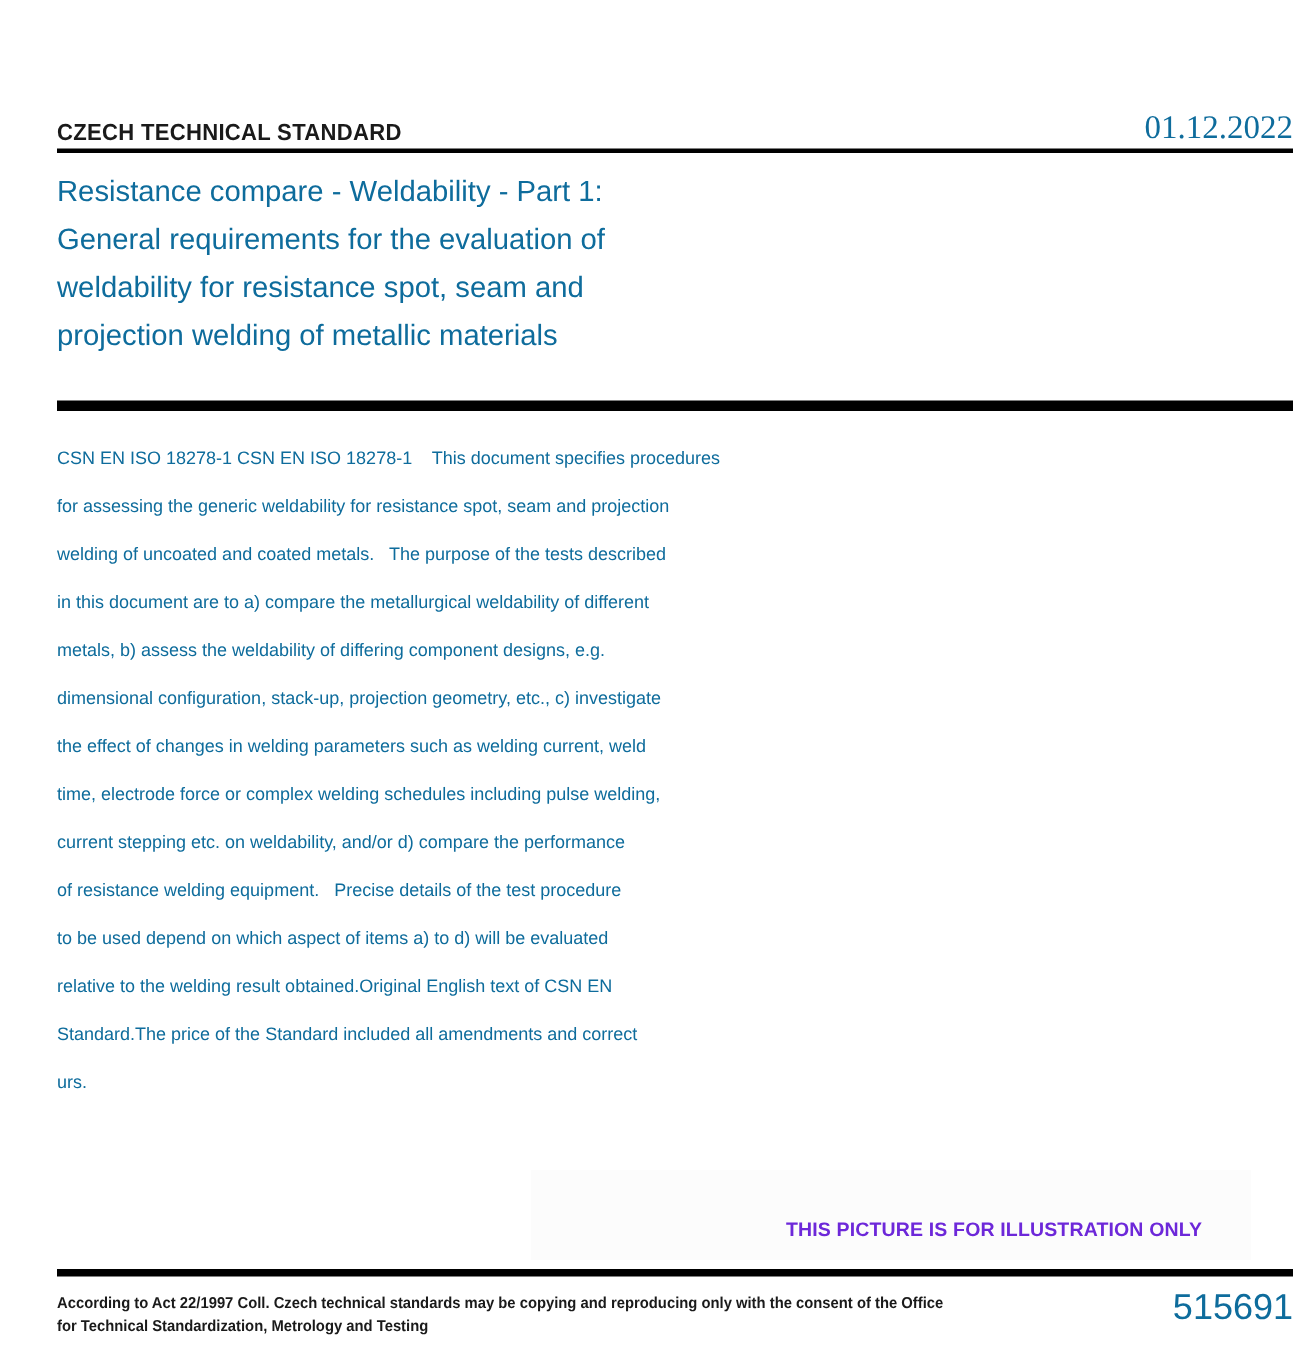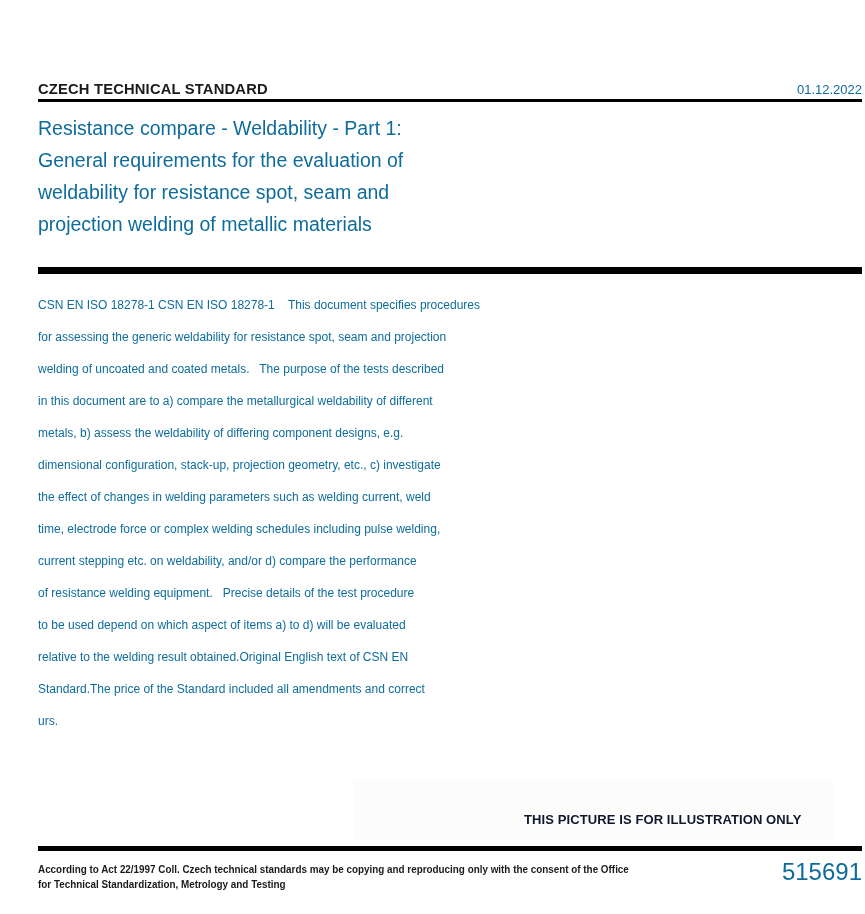--- a/index.html
+++ b/index.html
@@ -40,22 +40,22 @@
     font-weight: bold;
     font-size: 15.5px;
     letter-spacing: 0.2px;
     color: #1a1a1a;
     line-height: 1;
     transform: scaleX(0.95);
     transform-origin: left bottom;
     white-space: nowrap;
   }
   .header-date {
-    font-family: Liberation Sans, sans-serif;
-    font-size: 13px;
+    font-family: Liberation Serif, serif;
+    font-size: 22px;
     color: #0e6c9c;
     line-height: 1;
     white-space: nowrap;
   }
 
   .rule {
     position: absolute;
     background: #000000;
   }
   .rule-top {
@@ -116,21 +116,21 @@
     white-space: pre;
   }
 
   
   .illustration-note {
     position: absolute;
     left: 500px;
     top: 812px;
     font-size: 13px;
     font-weight: bold;
-    color: #0f172a;
+    color: #6d28d9;
     letter-spacing: 0.1px;
     white-space: nowrap;
   }
 
   
   .footer {
     position: absolute;
     left: 14px;
     top: 862px;
     width: 600px;

